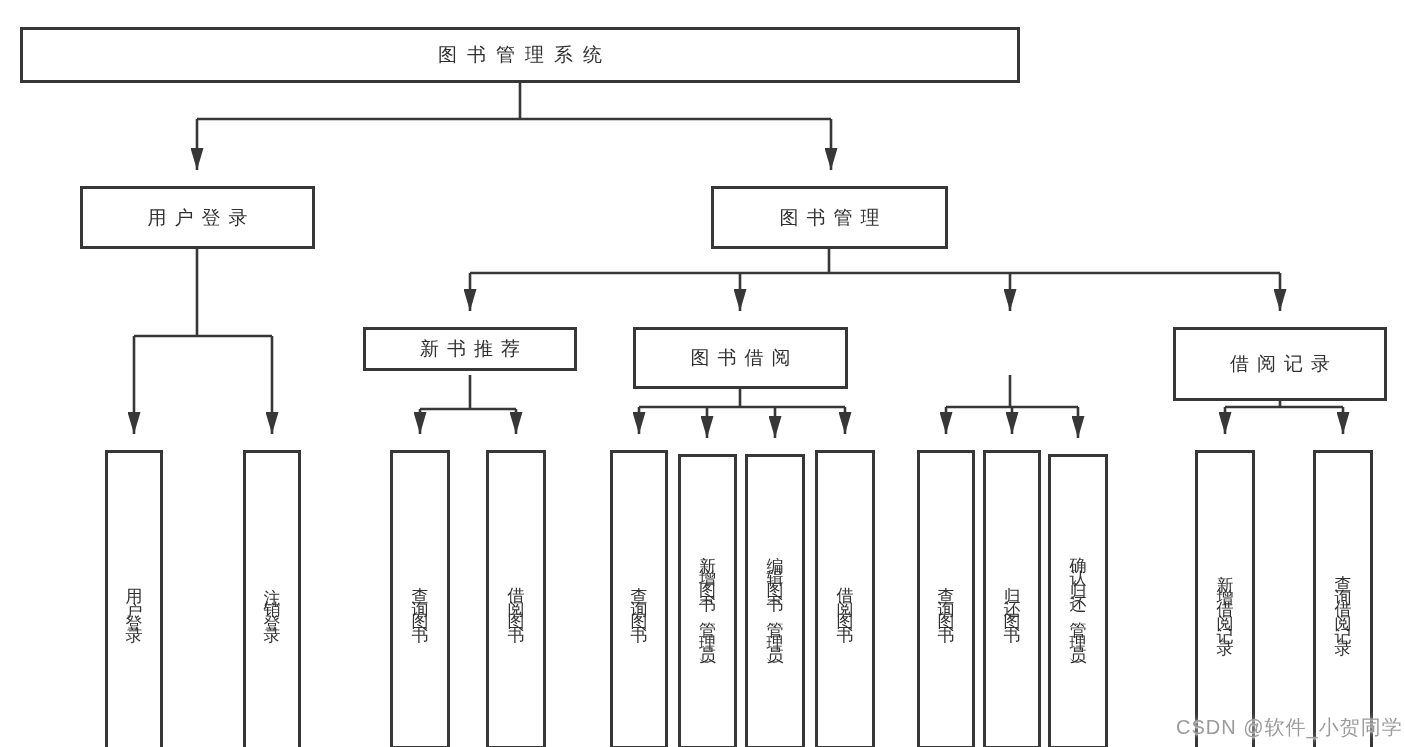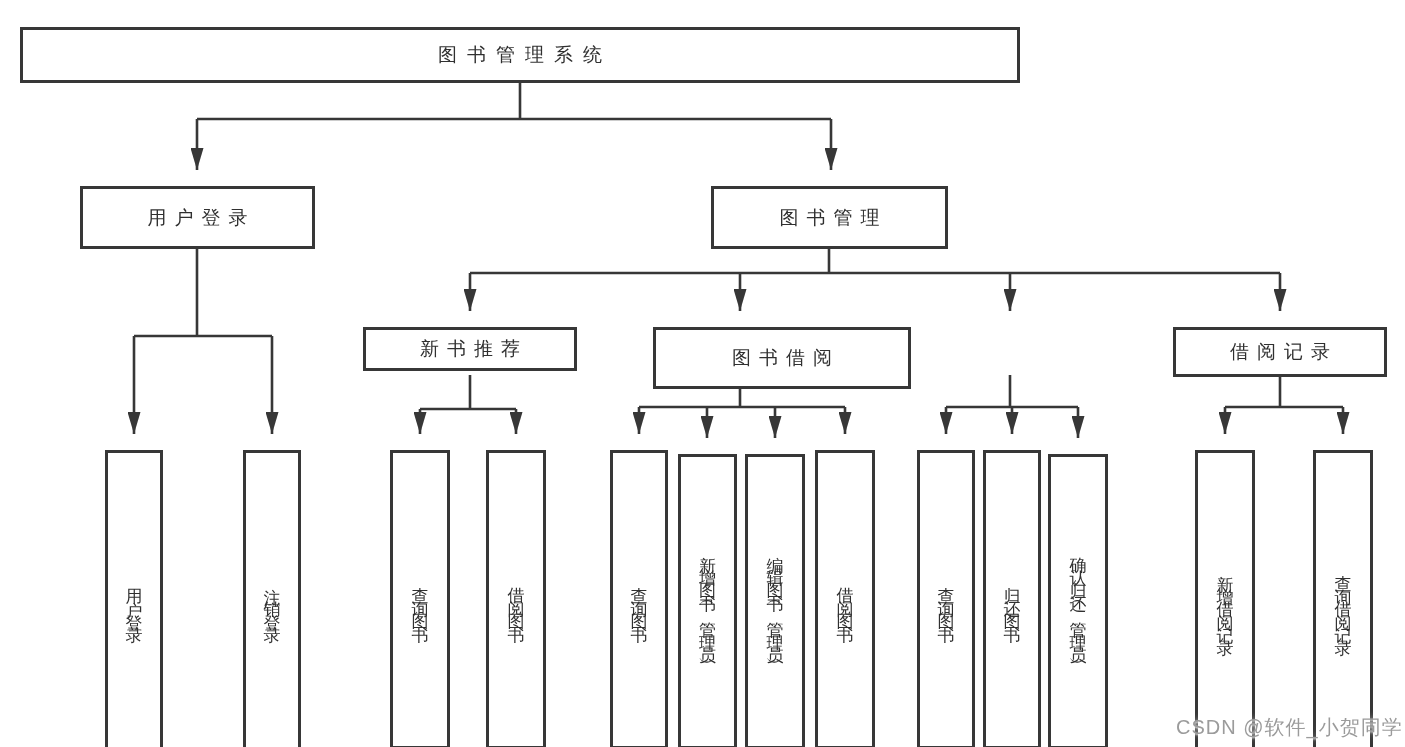--- a/index.html
+++ b/index.html
@@ -103,22 +103,22 @@
     <line x1="1225" y1="407" x2="1225" y2="434" marker-end="url(#arrow)"></line>
     <line x1="1343" y1="407" x2="1343" y2="434" marker-end="url(#arrow)"></line>
   </svg>
 
   <div class="node title" style="left:20px;top:13px;width:1000px;height:56px">图书管理系统</div>
 
   <div class="node" style="left:80px;top:172px;width:235px;height:63px">用户登录</div>
   <div class="node" style="left:711px;top:172px;width:237px;height:63px">图书管理</div>
 
   <div class="node" style="left:363px;top:313px;width:214px;height:44px">新书推荐</div>
-  <div class="node" style="left:653px;top:313px;width:258px;height:62px">图书借阅</div>
-  <div class="node" style="left:1173px;top:313px;width:214px;height:50px">借阅记录</div>
+  <div class="node" style="left:633px;top:313px;width:215px;height:62px">图书借阅</div>
+  <div class="node" style="left:1173px;top:313px;width:214px;height:74px">借阅记录</div>
 
   <div class="node vert" style="left:105px;top:436px;width:58px;height:301px">用户登录</div>
   <div class="node vert" style="left:243px;top:436px;width:58px;height:301px">注销登录</div>
 
   <div class="node vert" style="left:390px;top:436px;width:60px;height:299px">查询图书</div>
   <div class="node vert" style="left:486px;top:436px;width:60px;height:299px">借阅图书</div>
 
   <div class="node vert" style="left:610px;top:436px;width:58px;height:299px">查询图书</div>
   <div class="node vert" style="left:678px;top:440px;width:59px;height:295px">新增图书（管理员）</div>
   <div class="node vert" style="left:745px;top:440px;width:60px;height:295px">编辑图书（管理员）</div>

